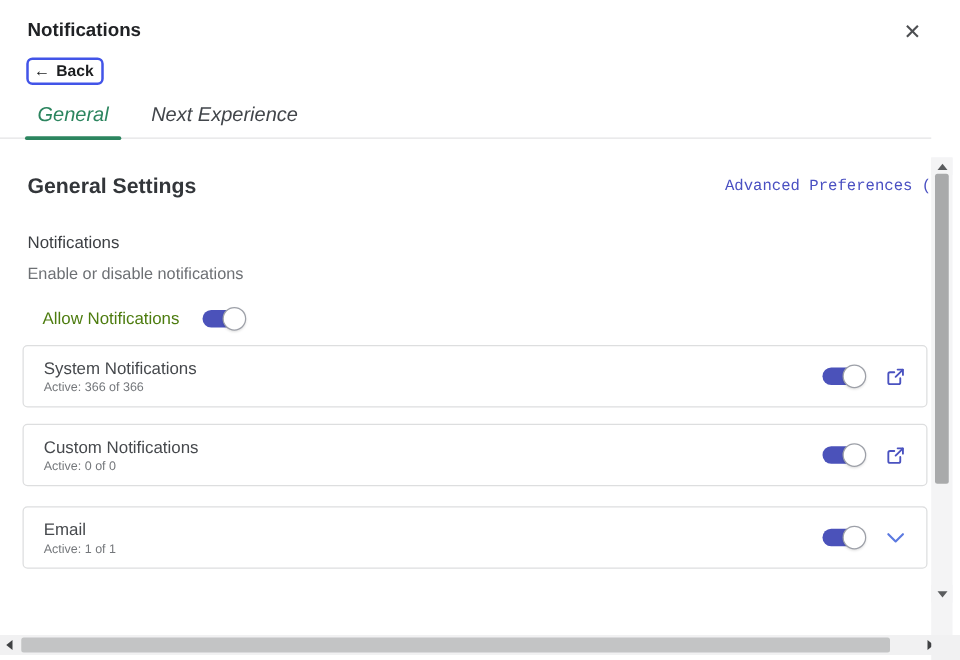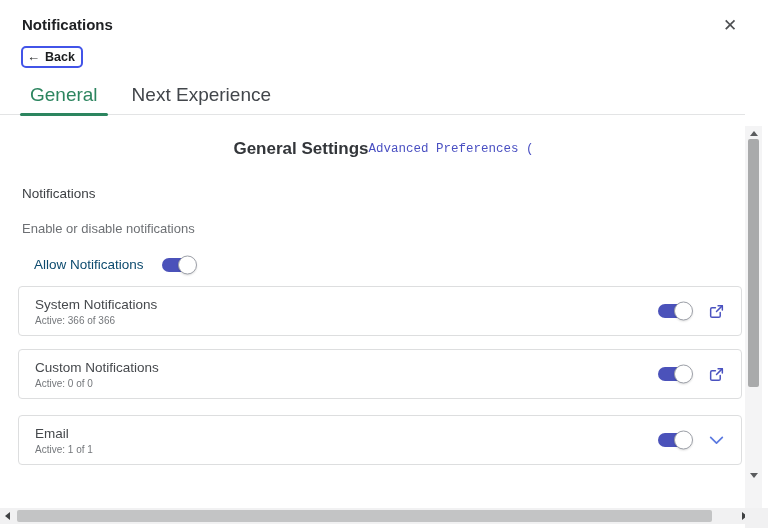--- a/index.html
+++ b/index.html
@@ -30,49 +30,49 @@
   .back-btn .arrow { font-size: 13px; font-weight: 400; }
 
   
   .tabbar {
     display: flex; align-items: flex-end;
     margin-top: 10px; padding-left: 20px;
     width: 745px; border-bottom: 1px solid #e3e4e5;
   }
   .tab {
     position: relative; padding: 6px 10px 8px 10px; margin-right: 14px;
-    font-size: 19px; color: #42464b; cursor: pointer; white-space: nowrap;
+    font-size: 16px; color: #42464b; cursor: pointer; white-space: nowrap; font-style: italic;
   }
   .tab.active { color: #2c855f; }
   .tab.active::after {
     content: ""; position: absolute; left: 0; right: 0; bottom: -2px;
     height: 3px; background: #2c855f; border-radius: 2px;
   }
 
   
   .content {
     position: absolute; top: 126px; left: 0;
     width: 745px; height: 382px; overflow: hidden; background: #fff;
   }
   .settings-head {
-    display: flex; justify-content: center; align-items: flex-start;
+    display: flex; justify-content: space-between; align-items: flex-start;
     margin: 13px 0 0 22px;
   }
   .settings-title { font-size: 17px; font-weight: 700; color: #33363a; }
   .adv-link {
     font-size: 12.5px; color: #4a50c2; white-space: nowrap;
     margin-top: 3px; cursor: pointer; text-decoration: none; font-family: Liberation Mono, monospace;
   }
 
   .section-label { margin: 27px 22px 0 22px; }
   .section-title { font-size: 13.5px; color: #3c3f43; }
-  .section-desc { font-size: 13px; color: #6d7074; margin-top: 20px; }
+  .section-desc { font-size: 13px; color: #6d7074; margin-top: 10px; }
 
   .allow-row { display: flex; align-items: center; gap: 18px; margin: 21px 0 0 34px; }
-  .allow-label { font-size: 13.5px; color: #0c4a6e; }
+  .allow-label { font-size: 13.5px; color: #4d7c0f; }
 
   
   .toggle {
     position: relative; width: 33px; height: 14px; border-radius: 7px;
     background: #4b52ba; cursor: pointer; flex: 0 0 auto;
   }
   .toggle .knob {
     position: absolute; right: -2px; top: 50%; transform: translateY(-50%);
     width: 19px; height: 19px; border-radius: 50%;
     background: #fff; border: 1.5px solid #9da0a8;

